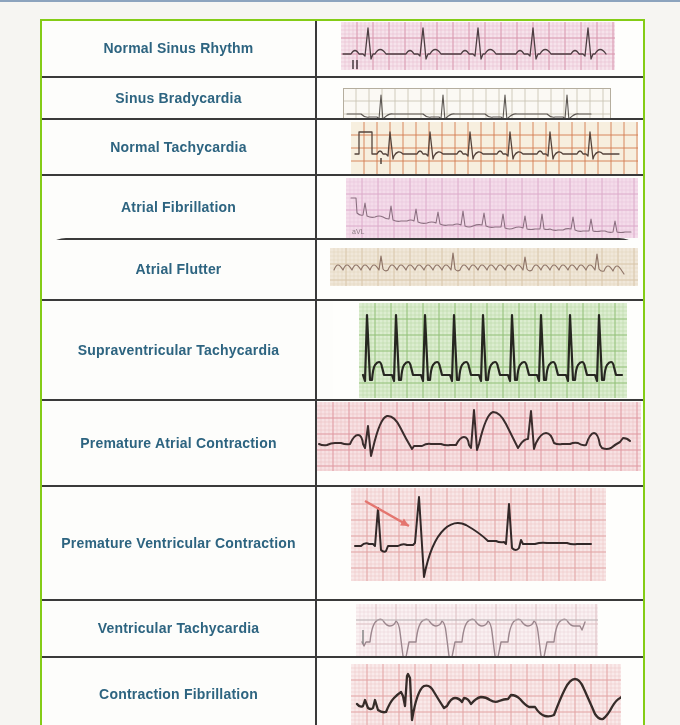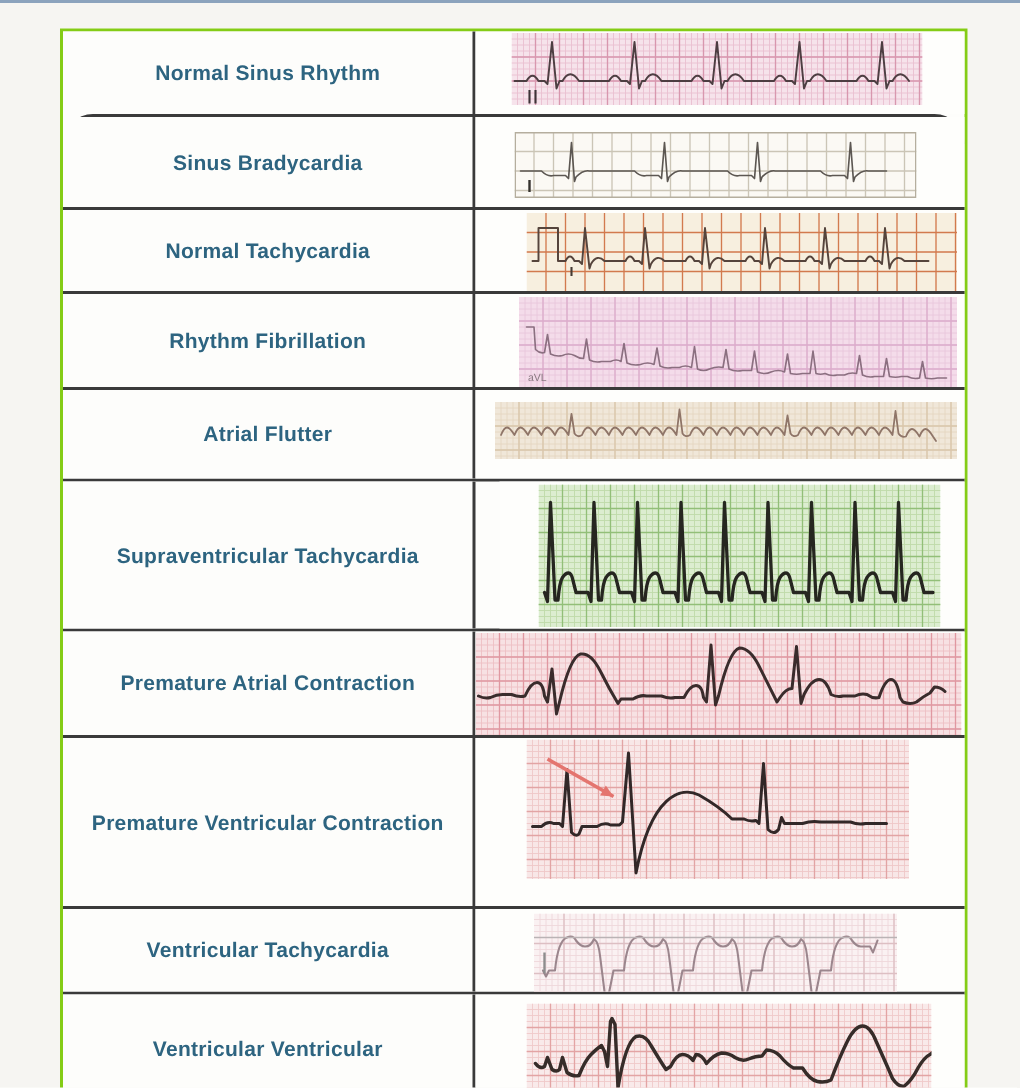--- a/index.html
+++ b/index.html
@@ -40,21 +40,21 @@
     <div class="strip-cell">
         <svg width="274" height="48" viewBox="0 0 274 48" style="left: 24px; top: 1px;">
           <rect x="0" y="0" width="274" height="48" fill="#f6e3eb"></rect>
           <path d="M4,0V48M8,0V48M12,0V48M16,0V48M20,0V48M24,0V48M28,0V48M32,0V48M36,0V48M40,0V48M44,0V48M48,0V48M52,0V48M56,0V48M60,0V48M64,0V48M68,0V48M72,0V48M76,0V48M80,0V48M84,0V48M88,0V48M92,0V48M96,0V48M100,0V48M104,0V48M108,0V48M112,0V48M116,0V48M120,0V48M124,0V48M128,0V48M132,0V48M136,0V48M140,0V48M144,0V48M148,0V48M152,0V48M156,0V48M160,0V48M164,0V48M168,0V48M172,0V48M176,0V48M180,0V48M184,0V48M188,0V48M192,0V48M196,0V48M200,0V48M204,0V48M208,0V48M212,0V48M216,0V48M220,0V48M224,0V48M228,0V48M232,0V48M236,0V48M240,0V48M244,0V48M248,0V48M252,0V48M256,0V48M260,0V48M264,0V48M268,0V48M272,0V48M0,4H274M0,8H274M0,12H274M0,16H274M0,20H274M0,24H274M0,28H274M0,32H274M0,36H274M0,40H274M0,44H274" stroke="#eabfd0" stroke-width="0.6" fill="none"></path>
           <path d="M16,0V48M32,0V48M48,0V48M64,0V48M80,0V48M96,0V48M112,0V48M128,0V48M144,0V48M160,0V48M176,0V48M192,0V48M208,0V48M224,0V48M240,0V48M256,0V48M272,0V48M0,16H274M0,32H274" stroke="#d897ae" stroke-width="0.9" fill="none"></path>
           <path d="M2,32 h8 q4,-7 8,0 h4 l2,2 l3,-28 l3,31 l2,-5 h2 q5,-9 11,0 h12 h8 q4,-7 8,0 h4 l2,2 l3,-28 l3,31 l2,-5 h2 q5,-9 11,0 h12 h8 q4,-7 8,0 h4 l2,2 l3,-28 l3,31 l2,-5 h2 q5,-9 11,0 h12 h8 q4,-7 8,0 h4 l2,2 l3,-28 l3,31 l2,-5 h2 q5,-9 11,0 h12 h8 q4,-7 8,0 h4 l2,2 l3,-28 l3,31 l2,-5 h2 q5,-9 11,0" fill="none" stroke="#4d3e42" stroke-width="1.3" stroke-linejoin="round" stroke-linecap="round"></path>
           <path d="M12,38 v9 M16,38 v9" stroke="#3c3236" stroke-width="1.4" fill="none"></path>
         </svg>
       </div>
   </div>
-    <div class="row" style="height: 62px; border-radius: 20px;">
+    <div class="row" style="height: 42px;">
     <div class="label-cell">
       <span class="label">Sinus Bradycardia</span>
     </div>
     <div class="strip-cell">
         <svg width="268" height="44" viewBox="0 0 268 44" style="left: 26px; top: 10px;">
           <rect x="0" y="0" width="268" height="44" fill="#fbf9f4"></rect>
           <path d="M13,0V44M26,0V44M39,0V44M52,0V44M65,0V44M78,0V44M91,0V44M104,0V44M117,0V44M130,0V44M143,0V44M156,0V44M169,0V44M182,0V44M195,0V44M208,0V44M221,0V44M234,0V44M247,0V44M260,0V44M0,13H268M0,26H268M0,39H268" stroke="#cbc5b6" stroke-width="0.9" fill="none"></path>
           <rect x="0.5" y="0.5" width="267" height="43" fill="none" stroke="#b5ae9e" stroke-width="1"></rect>
           <path d="M4,26 h14 q4,4 8,3 h8 l2,2 l2,-24 l2,26 l1,-3 q5,-5 9,-4 h16 h14 q4,4 8,3 h8 l2,2 l2,-24 l2,26 l1,-3 q5,-5 9,-4 h16 h14 q4,4 8,3 h8 l2,2 l2,-24 l2,26 l1,-3 q5,-5 9,-4 h16 h14 q4,4 8,3 h8 l2,2 l2,-24 l2,26 l1,-3 q5,-5 9,-4 h12" fill="none" stroke="#5c5752" stroke-width="1.1" stroke-linejoin="round" stroke-linecap="round"></path>
           <path d="M10,32 v8" stroke="#35322e" stroke-width="1.6" fill="none"></path>
@@ -69,33 +69,33 @@
         <svg width="287" height="52" viewBox="0 0 287 52" style="left: 34px; top: 2px;">
           <rect x="0" y="0" width="287" height="52" fill="#f7efdf"></rect>
           <path d="M13,0V52M26,0V52M39,0V52M52,0V52M65,0V52M78,0V52M91,0V52M104,0V52M117,0V52M130,0V52M143,0V52M156,0V52M169,0V52M182,0V52M195,0V52M208,0V52M221,0V52M234,0V52M247,0V52M260,0V52M273,0V52M286,0V52M0,13H287M0,26H287M0,39H287" stroke="#d27a4e" stroke-width="0.9" fill="none"></path>
           <path d="M4,32 h4 v-22 h13 v22 h5 q3,-6 6,0 h3 l2,2 l2,-24 l3,27 l1,-3 q4,-7 9,-2 h9 h5 q3,-6 6,0 h3 l2,2 l2,-24 l3,27 l1,-3 q4,-7 9,-2 h9 h5 q3,-6 6,0 h3 l2,2 l2,-24 l3,27 l1,-3 q4,-7 9,-2 h9 h5 q3,-6 6,0 h3 l2,2 l2,-24 l3,27 l1,-3 q4,-7 9,-2 h9 h5 q3,-6 6,0 h3 l2,2 l2,-24 l3,27 l1,-3 q4,-7 9,-2 h9 h5 q3,-6 6,0 h3 l2,2 l2,-24 l3,27 l1,-3 q4,-7 9,-2 h16" fill="none" stroke="#55443c" stroke-width="1.3" stroke-linejoin="round" stroke-linecap="round"></path>
           <path d="M30,36 v6" stroke="#453a33" stroke-width="1.4" fill="none"></path>
         </svg>
       </div>
   </div>
     <div class="row" style="height: 64px;">
     <div class="label-cell">
-      <span class="label">Rhythm Fibrillation</span>
+      <span class="label">Atrial Fibrillation</span>
     </div>
     <div class="strip-cell">
         <svg width="292" height="60" viewBox="0 0 292 60" style="left: 29px; top: 2px;">
           <rect x="0" y="0" width="292" height="60" fill="#f4dcea"></rect>
           <path d="M4,0V60M8,0V60M12,0V60M16,0V60M20,0V60M24,0V60M28,0V60M32,0V60M36,0V60M40,0V60M44,0V60M48,0V60M52,0V60M56,0V60M60,0V60M64,0V60M68,0V60M72,0V60M76,0V60M80,0V60M84,0V60M88,0V60M92,0V60M96,0V60M100,0V60M104,0V60M108,0V60M112,0V60M116,0V60M120,0V60M124,0V60M128,0V60M132,0V60M136,0V60M140,0V60M144,0V60M148,0V60M152,0V60M156,0V60M160,0V60M164,0V60M168,0V60M172,0V60M176,0V60M180,0V60M184,0V60M188,0V60M192,0V60M196,0V60M200,0V60M204,0V60M208,0V60M212,0V60M216,0V60M220,0V60M224,0V60M228,0V60M232,0V60M236,0V60M240,0V60M244,0V60M248,0V60M252,0V60M256,0V60M260,0V60M264,0V60M268,0V60M272,0V60M276,0V60M280,0V60M284,0V60M288,0V60M0,4H292M0,8H292M0,12H292M0,16H292M0,20H292M0,24H292M0,28H292M0,32H292M0,36H292M0,40H292M0,44H292M0,48H292M0,52H292M0,56H292" stroke="#e9c6dc" stroke-width="0.6" fill="none"></path>
           <path d="M16,0V60M32,0V60M48,0V60M64,0V60M80,0V60M96,0V60M112,0V60M128,0V60M144,0V60M160,0V60M176,0V60M192,0V60M208,0V60M224,0V60M240,0V60M256,0V60M272,0V60M288,0V60M0,16H292M0,32H292M0,48H292" stroke="#dcaccb" stroke-width="0.9" fill="none"></path>
           <path d="M5,20 h5 l1,15 q3,3 6,2 l2,-12 l2,13 q4,2 8,1 q4,-2 8,0 q3,2 6,2 l2,-13 l2,14 q4,2 8,1 h6 q4,-2 7,0 l2,-12 l2,13 q4,2 9,1 q5,-2 9,0 l2,-11 l2,12 q4,2 8,1 h5 q4,-2 8,0 l2,-14 l2,15 q4,2 8,0 q5,-2 9,-1 l2,-12 l2,13 q4,2 9,1 h6 l2,-13 l2,14 q5,2 9,0 q5,-2 9,0 l2,-12 l2,13 q4,1 8,0 h5 l2,-15 l2,15 q3,1 6,0 q4,2 8,1 h5 q4,-2 8,-1 l2,-12 l2,13 q4,2 8,1 h6 l2,-12 l2,12 q4,1 8,0 h4 q4,2 8,1 l2,-11 l2,11 q4,1 8,0 h6" fill="none" stroke="#8b6f80" stroke-width="1.1" stroke-linejoin="round" stroke-linecap="round"></path>
           <text x="6" y="56" fill="#8a7a82" font-size="7">aVL</text>
         </svg>
       </div>
   </div>
-    <div class="row" style="height: 61px;">
+    <div class="row" style="height: 61px; border-radius: 24px;">
     <div class="label-cell">
       <span class="label">Atrial Flutter</span>
     </div>
     <div class="strip-cell">
         <svg width="308" height="38" viewBox="0 0 308 38" style="left: 13px; top: 8px;">
           <rect x="0" y="0" width="308" height="38" fill="#f0e7d9"></rect>
           <path d="M4,0V38M8,0V38M12,0V38M16,0V38M20,0V38M24,0V38M28,0V38M32,0V38M36,0V38M40,0V38M44,0V38M48,0V38M52,0V38M56,0V38M60,0V38M64,0V38M68,0V38M72,0V38M76,0V38M80,0V38M84,0V38M88,0V38M92,0V38M96,0V38M100,0V38M104,0V38M108,0V38M112,0V38M116,0V38M120,0V38M124,0V38M128,0V38M132,0V38M136,0V38M140,0V38M144,0V38M148,0V38M152,0V38M156,0V38M160,0V38M164,0V38M168,0V38M172,0V38M176,0V38M180,0V38M184,0V38M188,0V38M192,0V38M196,0V38M200,0V38M204,0V38M208,0V38M212,0V38M216,0V38M220,0V38M224,0V38M228,0V38M232,0V38M236,0V38M240,0V38M244,0V38M248,0V38M252,0V38M256,0V38M260,0V38M264,0V38M268,0V38M272,0V38M276,0V38M280,0V38M284,0V38M288,0V38M292,0V38M296,0V38M300,0V38M304,0V38M0,4H308M0,8H308M0,12H308M0,16H308M0,20H308M0,24H308M0,28H308M0,32H308M0,36H308" stroke="#e4d6c1" stroke-width="0.6" fill="none"></path>
           <path d="M16,0V38M32,0V38M48,0V38M64,0V38M80,0V38M96,0V38M112,0V38M128,0V38M144,0V38M160,0V38M176,0V38M192,0V38M208,0V38M224,0V38M240,0V38M256,0V38M272,0V38M288,0V38M304,0V38M0,16H308M0,32H308" stroke="#d9c6ab" stroke-width="0.9" fill="none"></path>
           <path d="M4,22 q2,-5 4,-5 q2,0 5,5 q2,-5 4,-5 q2,0 5,5 q2,-5 4,-5 q2,0 5,5 q2,-5 4,-5 q2,0 5,5 q2,-5 4,-5 q2,0 5,5 l2,-14 l2,13 q2,3 5,1 q2,-5 4,-5 q2,0 5,5 q2,-5 4,-5 q2,0 5,5 q2,-5 4,-5 q2,0 5,5 q2,-5 4,-5 q2,0 5,5 q2,-5 4,-5 q2,0 5,5 q2,-5 4,-5 q2,0 5,5 q2,-5 4,-5 q2,0 5,5 l2,-17 l2,16 q2,3 5,1 q2,-5 4,-5 q2,0 5,5 q2,-5 4,-5 q2,0 5,5 q2,-5 4,-5 q2,0 5,5 q2,-5 4,-5 q2,0 5,5 q2,-5 4,-5 q2,0 5,5 q2,-5 4,-5 q2,0 5,5 q2,-5 4,-5 q2,0 5,5 l2,-13 l2,12 q2,3 5,1 q2,-5 4,-5 q2,0 5,5 q2,-5 4,-5 q2,0 5,5 q2,-5 4,-5 q2,0 5,5 q2,-5 4,-5 q2,0 5,5 q2,-5 4,-5 q2,0 5,5 q2,-5 4,-5 q2,0 5,5 q2,-5 4,-5 q2,0 5,5 l2,-16 l2,15 q2,3 5,2 q2,-5 4,-5 q2,0 5,5 q2,-5 4,-5 q2,0 5,5 l2,3" fill="none" stroke="#8f7568" stroke-width="1.2" stroke-linejoin="round" stroke-linecap="round"></path>
         </svg>
@@ -107,21 +107,21 @@
     </div>
     <div class="strip-cell">
         <svg width="268" height="95" viewBox="0 0 268 95" style="left: 26px; top: 2px;">
           <rect x="0" y="0" width="268" height="95" fill="#dcedd0"></rect>
           <path d="M4,0V95M8,0V95M12,0V95M16,0V95M20,0V95M24,0V95M28,0V95M32,0V95M36,0V95M40,0V95M44,0V95M48,0V95M52,0V95M56,0V95M60,0V95M64,0V95M68,0V95M72,0V95M76,0V95M80,0V95M84,0V95M88,0V95M92,0V95M96,0V95M100,0V95M104,0V95M108,0V95M112,0V95M116,0V95M120,0V95M124,0V95M128,0V95M132,0V95M136,0V95M140,0V95M144,0V95M148,0V95M152,0V95M156,0V95M160,0V95M164,0V95M168,0V95M172,0V95M176,0V95M180,0V95M184,0V95M188,0V95M192,0V95M196,0V95M200,0V95M204,0V95M208,0V95M212,0V95M216,0V95M220,0V95M224,0V95M228,0V95M232,0V95M236,0V95M240,0V95M244,0V95M248,0V95M252,0V95M256,0V95M260,0V95M264,0V95M0,4H268M0,8H268M0,12H268M0,16H268M0,20H268M0,24H268M0,28H268M0,32H268M0,36H268M0,40H268M0,44H268M0,48H268M0,52H268M0,56H268M0,60H268M0,64H268M0,68H268M0,72H268M0,76H268M0,80H268M0,84H268M0,88H268M0,92H268" stroke="#bedaa9" stroke-width="0.6" fill="none"></path>
           <path d="M16,0V95M32,0V95M48,0V95M64,0V95M80,0V95M96,0V95M112,0V95M128,0V95M144,0V95M160,0V95M176,0V95M192,0V95M208,0V95M224,0V95M240,0V95M256,0V95M0,16H268M0,32H268M0,48H268M0,64H268M0,80H268" stroke="#92bf78" stroke-width="0.9" fill="none"></path>
           <path d="M4,72 l2,6 l2,-66 l3,65 h2 q1,-12 3,-15 q2,-3 4,-3 q2,0 3,5 l2,8 h8 l2,6 l2,-66 l3,65 h2 q1,-12 3,-15 q2,-3 4,-3 q2,0 3,5 l2,8 h8 l2,6 l2,-66 l3,65 h2 q1,-12 3,-15 q2,-3 4,-3 q2,0 3,5 l2,8 h8 l2,6 l2,-66 l3,65 h2 q1,-12 3,-15 q2,-3 4,-3 q2,0 3,5 l2,8 h8 l2,6 l2,-66 l3,65 h2 q1,-12 3,-15 q2,-3 4,-3 q2,0 3,5 l2,8 h8 l2,6 l2,-66 l3,65 h2 q1,-12 3,-15 q2,-3 4,-3 q2,0 3,5 l2,8 h8 l2,6 l2,-66 l3,65 h2 q1,-12 3,-15 q2,-3 4,-3 q2,0 3,5 l2,8 h8 l2,6 l2,-66 l3,65 h2 q1,-12 3,-15 q2,-3 4,-3 q2,0 3,5 l2,8 h8 l2,6 l2,-66 l3,65 h2 q1,-12 3,-15 q2,-3 4,-3 q2,0 3,5 l2,8 h6" fill="none" stroke="#262620" stroke-width="2.2" stroke-linejoin="round" stroke-linecap="round"></path>
         </svg>
       </div>
   </div>
-    <div class="row" style="height: 71px;">
+    <div class="row" style="height: 86px;">
     <div class="label-cell">
       <span class="label">Premature Atrial Contraction</span>
     </div>
     <div class="strip-cell">
         <svg width="324" height="69" viewBox="0 0 324 69" style="left: 0px; top: 1px;">
           <rect x="0" y="0" width="324" height="69" fill="#f7e1e3"></rect>
           <path d="M4,0V69M8,0V69M12,0V69M16,0V69M20,0V69M24,0V69M28,0V69M32,0V69M36,0V69M40,0V69M44,0V69M48,0V69M52,0V69M56,0V69M60,0V69M64,0V69M68,0V69M72,0V69M76,0V69M80,0V69M84,0V69M88,0V69M92,0V69M96,0V69M100,0V69M104,0V69M108,0V69M112,0V69M116,0V69M120,0V69M124,0V69M128,0V69M132,0V69M136,0V69M140,0V69M144,0V69M148,0V69M152,0V69M156,0V69M160,0V69M164,0V69M168,0V69M172,0V69M176,0V69M180,0V69M184,0V69M188,0V69M192,0V69M196,0V69M200,0V69M204,0V69M208,0V69M212,0V69M216,0V69M220,0V69M224,0V69M228,0V69M232,0V69M236,0V69M240,0V69M244,0V69M248,0V69M252,0V69M256,0V69M260,0V69M264,0V69M268,0V69M272,0V69M276,0V69M280,0V69M284,0V69M288,0V69M292,0V69M296,0V69M300,0V69M304,0V69M308,0V69M312,0V69M316,0V69M320,0V69M0,4H324M0,8H324M0,12H324M0,16H324M0,20H324M0,24H324M0,28H324M0,32H324M0,36H324M0,40H324M0,44H324M0,48H324M0,52H324M0,56H324M0,60H324M0,64H324M0,68H324" stroke="#edbfc4" stroke-width="0.6" fill="none"></path>
           <path d="M16,0V69M32,0V69M48,0V69M64,0V69M80,0V69M96,0V69M112,0V69M128,0V69M144,0V69M160,0V69M176,0V69M192,0V69M208,0V69M224,0V69M240,0V69M256,0V69M272,0V69M288,0V69M304,0V69M320,0V69M0,16H324M0,32H324M0,48H324M0,64H324" stroke="#e098a1" stroke-width="0.9" fill="none"></path>
           <path d="M2,42 q4,2 8,1 q4,-2 8,-2 h6 q5,2 9,1 q4,-9 8,-9 q4,0 5,9 l2,4 l3,-22 l3,30 l2,-8 q7,-30 14,-32 q7,-1 13,11 q6,12 12,22 l2,-3 h8 q5,-3 9,-2 h10 q5,2 9,1 h6 q4,-8 8,-8 q4,0 5,8 l2,3 l3,-38 l3,40 l2,-6 q7,-30 14,-32 q7,0 13,12 q6,12 12,24 l2,-3 q4,-6 8,-6 l3,-28 l3,38 l2,-6 q5,-10 10,-10 q5,0 8,10 q4,2 8,1 h8 q4,-2 8,-1 q4,3 8,2 q4,-12 8,-12 q4,0 6,12 l2,3 q5,2 9,0 q5,-4 9,-6 l3,-4 q4,0 7,3" fill="none" stroke="#3a2c2c" stroke-width="2" stroke-linejoin="round" stroke-linecap="round"></path>
         </svg>
@@ -152,21 +152,21 @@
           <path d="M4,0V72M8,0V72M12,0V72M16,0V72M20,0V72M24,0V72M28,0V72M32,0V72M36,0V72M40,0V72M44,0V72M48,0V72M52,0V72M56,0V72M60,0V72M64,0V72M68,0V72M72,0V72M76,0V72M80,0V72M84,0V72M88,0V72M92,0V72M96,0V72M100,0V72M104,0V72M108,0V72M112,0V72M116,0V72M120,0V72M124,0V72M128,0V72M132,0V72M136,0V72M140,0V72M144,0V72M148,0V72M152,0V72M156,0V72M160,0V72M164,0V72M168,0V72M172,0V72M176,0V72M180,0V72M184,0V72M188,0V72M192,0V72M196,0V72M200,0V72M204,0V72M208,0V72M212,0V72M216,0V72M220,0V72M224,0V72M228,0V72M232,0V72M236,0V72M240,0V72M0,4H242M0,8H242M0,12H242M0,16H242M0,20H242M0,24H242M0,28H242M0,32H242M0,36H242M0,40H242M0,44H242M0,48H242M0,52H242M0,56H242M0,60H242M0,64H242M0,68H242" stroke="#eed7da" stroke-width="0.6" fill="none"></path>
           <path d="M20,0V72M40,0V72M60,0V72M80,0V72M100,0V72M120,0V72M140,0V72M160,0V72M180,0V72M200,0V72M220,0V72M240,0V72M0,20H242M0,40H242M0,60H242" stroke="#ddbfc3" stroke-width="0.9" fill="none"></path>
           <path d="M6,38 l2,4 l2,-4 h4 q2,-20 8,-22 q4,-2 6,2 q3,4 6,4 q4,0 6,-5 q3,2 4,11 l3,24 l2,6 l4,-20 h7 q2,-20 8,-22 q4,-2 6,2 q3,4 6,4 q4,0 6,-5 q3,2 4,11 l3,24 l2,6 l4,-20 h7 q2,-20 8,-22 q4,-2 6,2 q3,4 6,4 q4,0 6,-5 q3,2 4,11 l3,24 l2,6 l4,-20 h7 q2,-20 8,-22 q4,-2 6,2 q3,4 6,4 q4,0 6,-5 q3,2 4,11 l3,24 l2,6 l4,-20 h7 q2,-20 8,-22 q4,-2 6,2 q3,4 6,4 h6 l2,4 l3,-8" fill="none" stroke="#9b868d" stroke-width="1.4" stroke-linejoin="round" stroke-linecap="round"></path>
           <path d="M0,16 H242 M0,54 H242" stroke="#bab3b5" stroke-width="1" fill="none"></path>
           <path d="M7,26 v14" stroke="#8d8d8d" stroke-width="1.6" fill="none"></path>
         </svg>
       </div>
   </div>
     <div class="row" style="height: 75px;">
     <div class="label-cell">
-      <span class="label">Ventricular Ventricular</span>
+      <span class="label">Contraction Fibrillation</span>
     </div>
     <div class="strip-cell">
         <svg width="270" height="64" viewBox="0 0 270 64" style="left: 34px; top: 6px;">
           <rect x="0" y="0" width="270" height="64" fill="#f9eaea"></rect>
           <path d="M4,0V64M8,0V64M12,0V64M16,0V64M20,0V64M24,0V64M28,0V64M32,0V64M36,0V64M40,0V64M44,0V64M48,0V64M52,0V64M56,0V64M60,0V64M64,0V64M68,0V64M72,0V64M76,0V64M80,0V64M84,0V64M88,0V64M92,0V64M96,0V64M100,0V64M104,0V64M108,0V64M112,0V64M116,0V64M120,0V64M124,0V64M128,0V64M132,0V64M136,0V64M140,0V64M144,0V64M148,0V64M152,0V64M156,0V64M160,0V64M164,0V64M168,0V64M172,0V64M176,0V64M180,0V64M184,0V64M188,0V64M192,0V64M196,0V64M200,0V64M204,0V64M208,0V64M212,0V64M216,0V64M220,0V64M224,0V64M228,0V64M232,0V64M236,0V64M240,0V64M244,0V64M248,0V64M252,0V64M256,0V64M260,0V64M264,0V64M268,0V64M0,4H270M0,8H270M0,12H270M0,16H270M0,20H270M0,24H270M0,28H270M0,32H270M0,36H270M0,40H270M0,44H270M0,48H270M0,52H270M0,56H270M0,60H270" stroke="#efcaca" stroke-width="0.6" fill="none"></path>
           <path d="M16,0V64M32,0V64M48,0V64M64,0V64M80,0V64M96,0V64M112,0V64M128,0V64M144,0V64M160,0V64M176,0V64M192,0V64M208,0V64M224,0V64M240,0V64M256,0V64M0,16H270M0,32H270M0,48H270" stroke="#e3a4a4" stroke-width="0.9" fill="none"></path>
           <path d="M6,40 q3,4 6,2 l2,-6 l3,8 q3,2 5,0 l2,-8 l3,10 q4,3 8,2 q4,-10 8,-14 q4,-4 7,-6 l2,4 l2,10 l2,-30 l1,-2 l2,4 l2,42 q5,-30 12,-34 q6,-2 10,6 q6,10 10,16 l3,-2 q4,-8 8,-8 q4,0 7,4 l2,-4 q4,0 7,6 q5,-6 10,-7 q5,0 9,3 q5,3 9,1 q5,-2 9,-2 l3,-4 q5,0 9,4 q5,6 9,8 h6 q5,8 10,9 q5,1 9,-1 q6,-16 11,-26 q5,-10 10,-10 q5,0 9,10 q4,9 8,18 l3,7 q4,6 8,5 q5,-4 9,-12 q4,-7 8,-9 l3,-2 q4,4 7,3" fill="none" stroke="#362c29" stroke-width="2.3" stroke-linejoin="round" stroke-linecap="round"></path>
         </svg>
       </div>
   </div>

